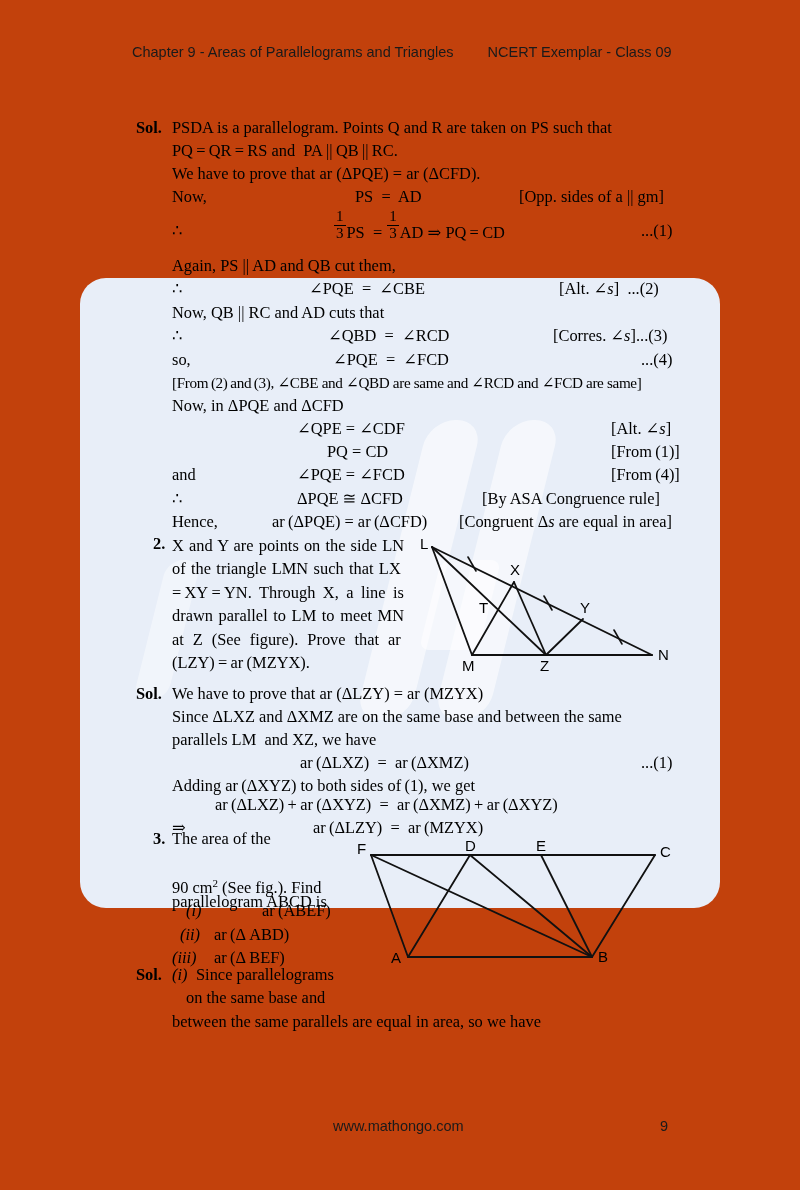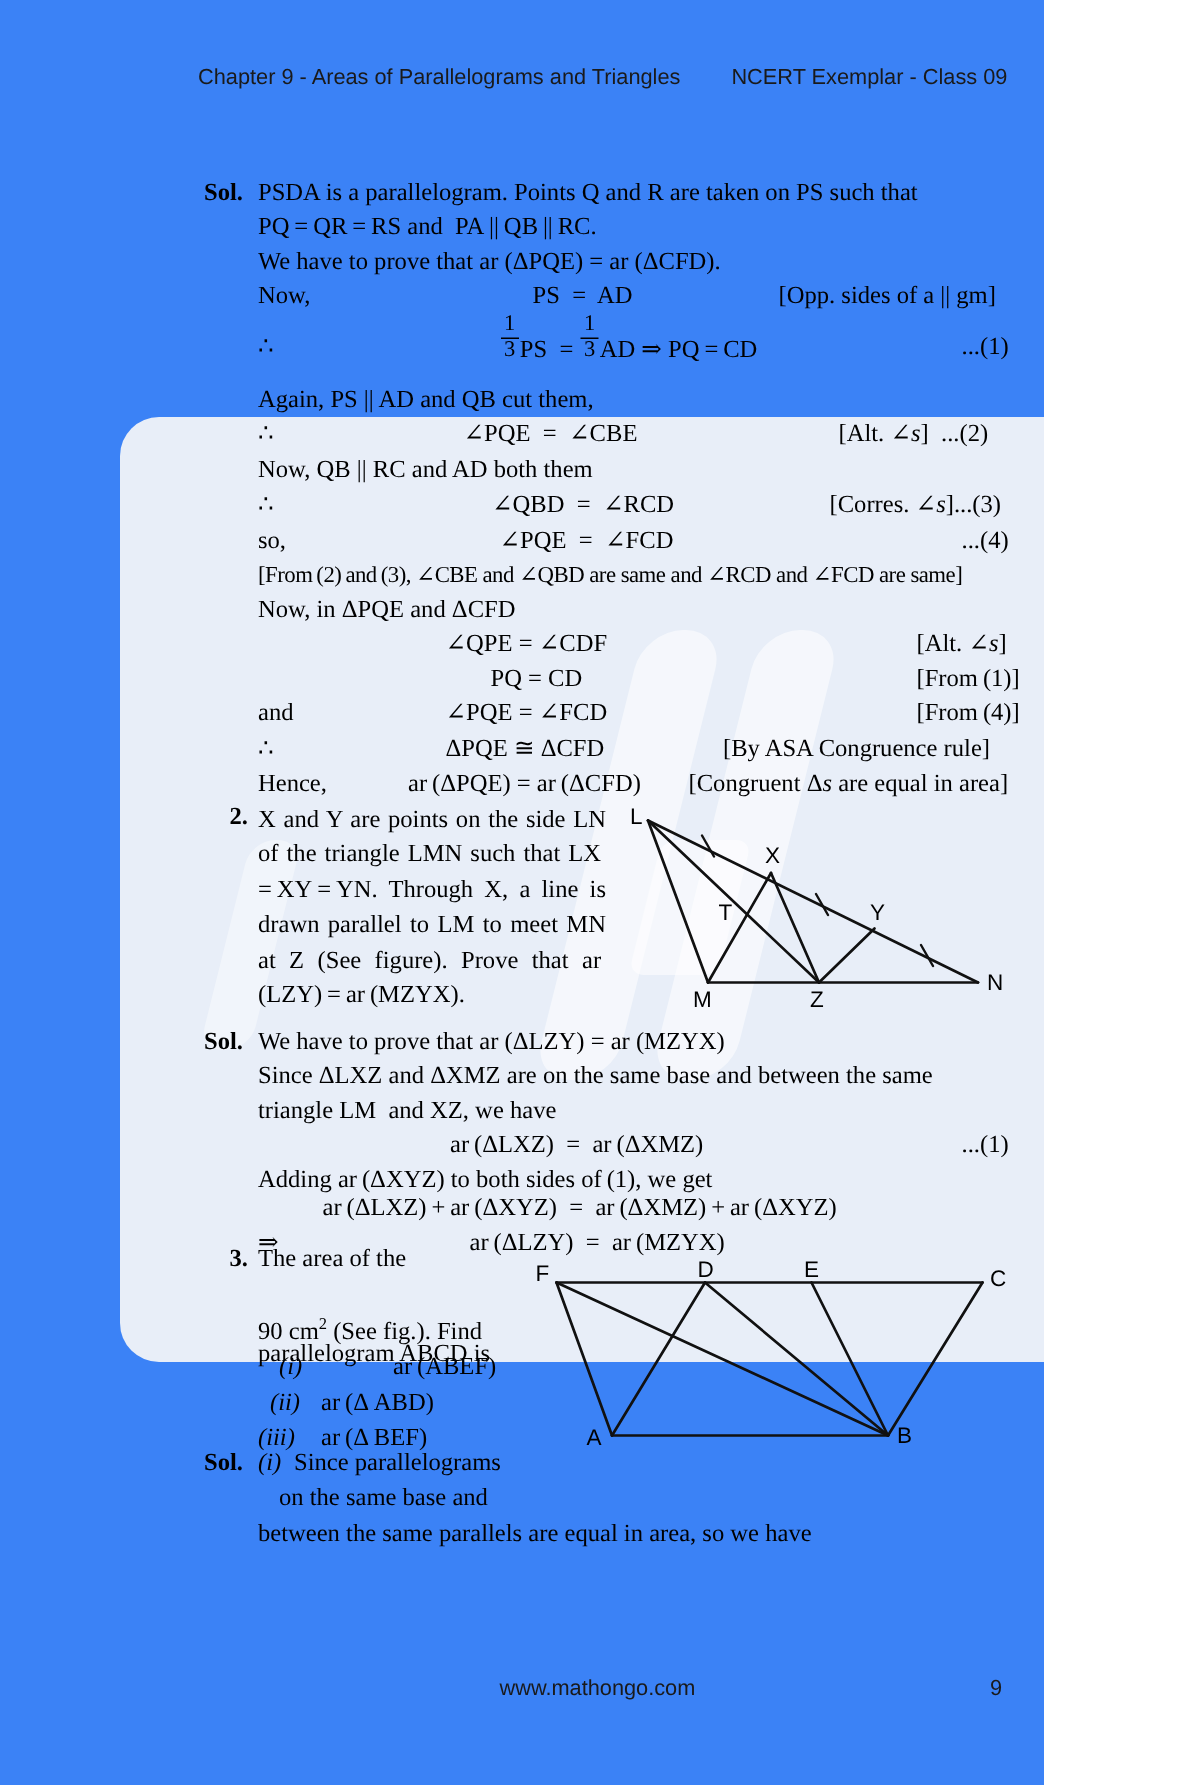--- a/index.html
+++ b/index.html
@@ -2,23 +2,23 @@
 <html><head>
 <meta charset="utf-8">
 <style>
   html, body {
     margin: 0;
     padding: 0;
     background: #ffffff;
   }
   .page {
     position: relative;
-    width: 696px;
+    width: 800px;
     height: 1190px;
-    background: #3b82f6;
+    background: #c2410c;
     font-family: "Liberation Serif", "DejaVu Serif", serif;
     color: #000000;
     overflow: hidden;
   }
 
   
   .tint-panel {
     position: absolute;
     left: 80px;
     top: 278px;
@@ -193,21 +193,21 @@
     <span class="row" style="left:172px; top:221px;">∴</span>
     <span class="row" style="left:333px; top:210px;"><span class="frac"><span class="num">1</span><span class="den">3</span></span><span style="display:inline-block; position:relative; top:8px;">PS  = </span><span class="frac"><span class="num">1</span><span class="den">3</span></span><span style="display:inline-block; position:relative; top:8px;">AD ⇒ PQ = CD</span></span>
     <span class="row" style="left:641px; top:221px;">...(1)</span>
 
     <span class="row" style="left:172px; top:256px;">Again, PS || AD and QB cut them,</span>
 
     <span class="row" style="left:172px; top:279px;">∴</span>
     <span class="row" style="left:309px; top:279px;">∠PQE  =  ∠CBE</span>
     <span class="row" style="left:559px; top:279px;"><span>[Alt. ∠</span><span class="ital">s</span><span>]  ...(2)</span></span>
 
-    <span class="row" style="left:172px; top:303px;">Now, QB || RC and AD both them</span>
+    <span class="row" style="left:172px; top:303px;">Now, QB || RC and AD cuts that</span>
 
     <span class="row" style="left:172px; top:326px;">∴</span>
     <span class="row" style="left:328px; top:326px;">∠QBD  =  ∠RCD</span>
     <span class="row" style="left:553px; top:326px;"><span>[Corres. ∠</span><span class="ital">s</span><span>]...(3)</span></span>
 
     <span class="row" style="left:172px; top:350px;">so,</span>
     <span class="row" style="left:333px; top:350px;">∠PQE  =  ∠FCD</span>
     <span class="row" style="left:641px; top:350px;">...(4)</span>
 
     <span class="row squeeze" style="left:172px; top:374px;">[From (2) and (3), ∠CBE and ∠QBD are same and ∠RCD and ∠FCD are same]</span>
@@ -257,21 +257,21 @@
       <text class="fig-label" x="258" y="135">N</text>
       <text class="fig-label" x="110" y="50">X</text>
       <text class="fig-label" x="180" y="88">Y</text>
       <text class="fig-label" x="140" y="146">Z</text>
       <text class="fig-label" x="79" y="88">T</text>
     </svg>
 
     <span class="lbl" style="left:136px; top:684px;">Sol.</span>
     <span class="row" style="left:172px; top:684px;">We have to prove that ar (ΔLZY) = ar (MZYX)</span>
     <span class="row" style="left:172px; top:707px;">Since ΔLXZ and ΔXMZ are on the same base and between the same</span>
-    <span class="row" style="left:172px; top:730px;">triangle LM  and XZ, we have</span>
+    <span class="row" style="left:172px; top:730px;">parallels LM  and XZ, we have</span>
     <span class="row" style="left:300px; top:753px;">ar (ΔLXZ)  =  ar (ΔXMZ)</span>
     <span class="row" style="left:641px; top:753px;">...(1)</span>
     <span class="row" style="left:172px; top:776px;">Adding ar (ΔXYZ) to both sides of (1), we get</span>
     <span class="row" style="left:215px; top:795px;">ar (ΔLXZ) + ar (ΔXYZ)  =  ar (ΔXMZ) + ar (ΔXYZ)</span>
     <span class="row" style="left:172px; top:818px;">⇒</span>
     <span class="row" style="left:313px; top:818px;">ar (ΔLZY)  =  ar (MZYX)</span>
 
     <span class="lbl" style="left:153px; top:829px;">3.</span>
     <span class="row" style="left:172px; top:829px;">The area of the</span>
     <span class="row" style="left:172px; top:853px;margin-top:39px;">parallelogram ABCD is</span>

